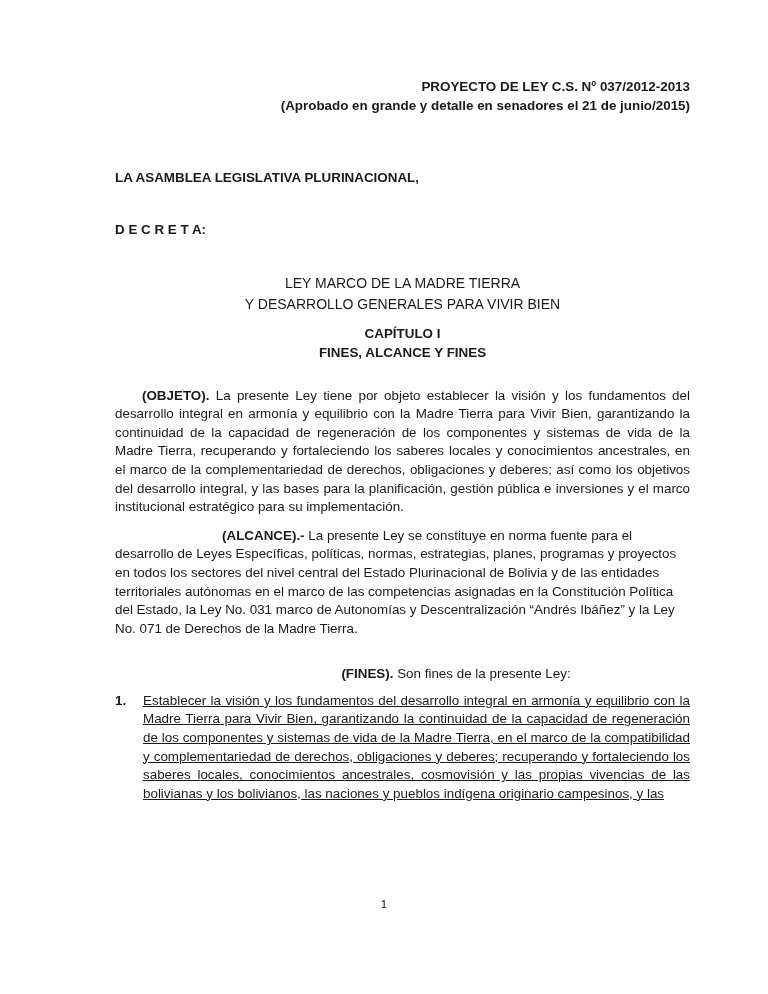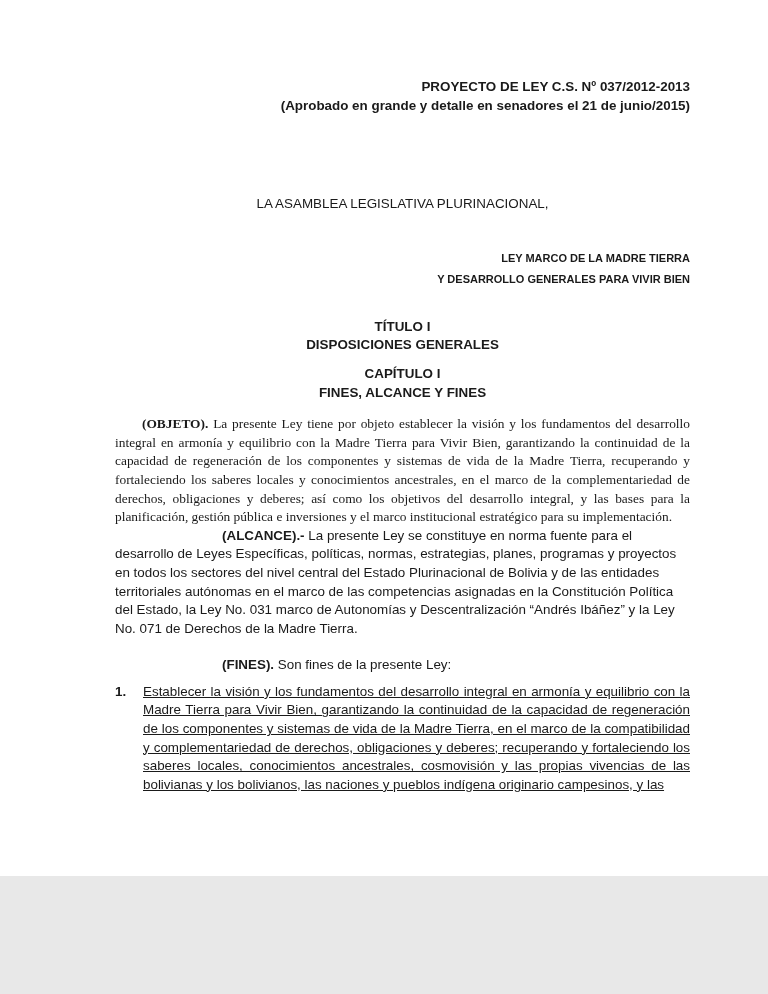--- a/index.html
+++ b/index.html
@@ -1,74 +1,72 @@
 <!DOCTYPE html>
 <html><head>
 <meta charset="utf-8">
 <style>
   * { box-sizing: border-box; }
   html, body { margin: 0; padding: 0; background: #e8e8e8; }
   .page {
     position: relative;
     width: 768px;
-    height: 876px;
+    height: 994px;
     margin: 0 auto;
     background: #ffffff;
     font-family: "Liberation Sans", sans-serif;
     font-size: 13.4px;
     line-height: 18.6px;
     color: #1a1a1a;
     padding: 78px 78px 0 115px;
     overflow: hidden;
   }
   .b { font-weight: bold; }
   .doc-header {
     text-align: right;
     font-weight: bold;
   }
   .assembly {
-    font-weight: normal;
-    margin-top: 80px;
-    text-align: center;
+    font-weight: bold;
+    margin-top: 54px;
   }
   .decree {
     font-weight: bold;
     margin-top: 33px;
   }
   .law-title {
-    text-align: right;
-    font-weight: bold;
-    font-size: 11px;
+    text-align: center;
+    font-weight: normal;
+    font-size: 14px;
     line-height: 21px;
     margin-top: 34px;
   }
   .center-heading {
     text-align: center;
     font-weight: bold;
   }
   .mt-titulo { margin-top: 28px; }
   .mt-capitulo { margin-top: 10px; }
   .para {
     margin: 0;
     text-align: justify;
   }
   .para-objeto {
-    margin-top: 13px;
+    margin-top: 24px;
     text-indent: 27px;
-    font-family: Liberation Serif, serif;
   }
   .para-alcance {
-    margin-top: 0;
+    margin-top: 10px;
     text-indent: 107px;
     text-align: left;
   }
   .para-fines {
-    margin-top: 18px;
+    margin-top: 27px;
     text-indent: 107px;
-    text-align: left;
+    text-align: center;
   }
   .num-list {
     margin-top: 8px;
   }
   .num-item {
     display: flex;
     align-items: flex-start;
   }
   .num-item .num {
     width: 28px;
@@ -96,30 +94,27 @@
 
 <div class="page">
 
   <div class="doc-header">
     <div>PROYECTO DE LEY C.S. Nº 037/2012-2013</div>
     <div>(Aprobado en grande y detalle en senadores el 21 de junio/2015)</div>
   </div>
 
   <div class="assembly">LA ASAMBLEA LEGISLATIVA PLURINACIONAL,</div>
 
+  <div class="decree">D E C R E T A:</div>
 
   <div class="law-title">
     <div>LEY MARCO DE LA MADRE TIERRA</div>
     <div>Y DESARROLLO GENERALES PARA VIVIR BIEN</div>
   </div>
 
-  <div class="center-heading mt-titulo">
-    <div>TÍTULO I</div>
-    <div>DISPOSICIONES GENERALES</div>
-  </div>
 
   <div class="center-heading mt-capitulo">
     <div>CAPÍTULO I</div>
     <div>FINES, ALCANCE Y FINES</div>
   </div>
 
   <p class="para para-objeto"><span class="b">(OBJETO).</span><span> La presente Ley tiene por objeto establecer la visión y los fundamentos del desarrollo integral en armonía y equilibrio con la Madre Tierra para Vivir Bien, garantizando la continuidad de la capacidad de regeneración de los componentes y sistemas de vida de la Madre Tierra, recuperando y fortaleciendo los saberes locales y conocimientos ancestrales, en el marco de la complementariedad de derechos, obligaciones y deberes; así como los objetivos del desarrollo integral, y las bases para la planificación, gestión pública e inversiones y el marco institucional estratégico para su implementación.</span></p>
 
   <p class="para para-alcance"><span class="b">(ALCANCE).-</span><span> La presente Ley se constituye en norma fuente para el desarrollo de Leyes Específicas, políticas, normas, estrategias, planes, programas y proyectos en todos los sectores del nivel central del Estado Plurinacional de Bolivia y de las entidades territoriales autónomas en el marco de las competencias asignadas en la Constitución Política del Estado, la Ley No. 031 marco de Autonomías y Descentralización “Andrés Ibáñez” y la Ley No. 071 de Derechos de la Madre Tierra.</span></p>
 

